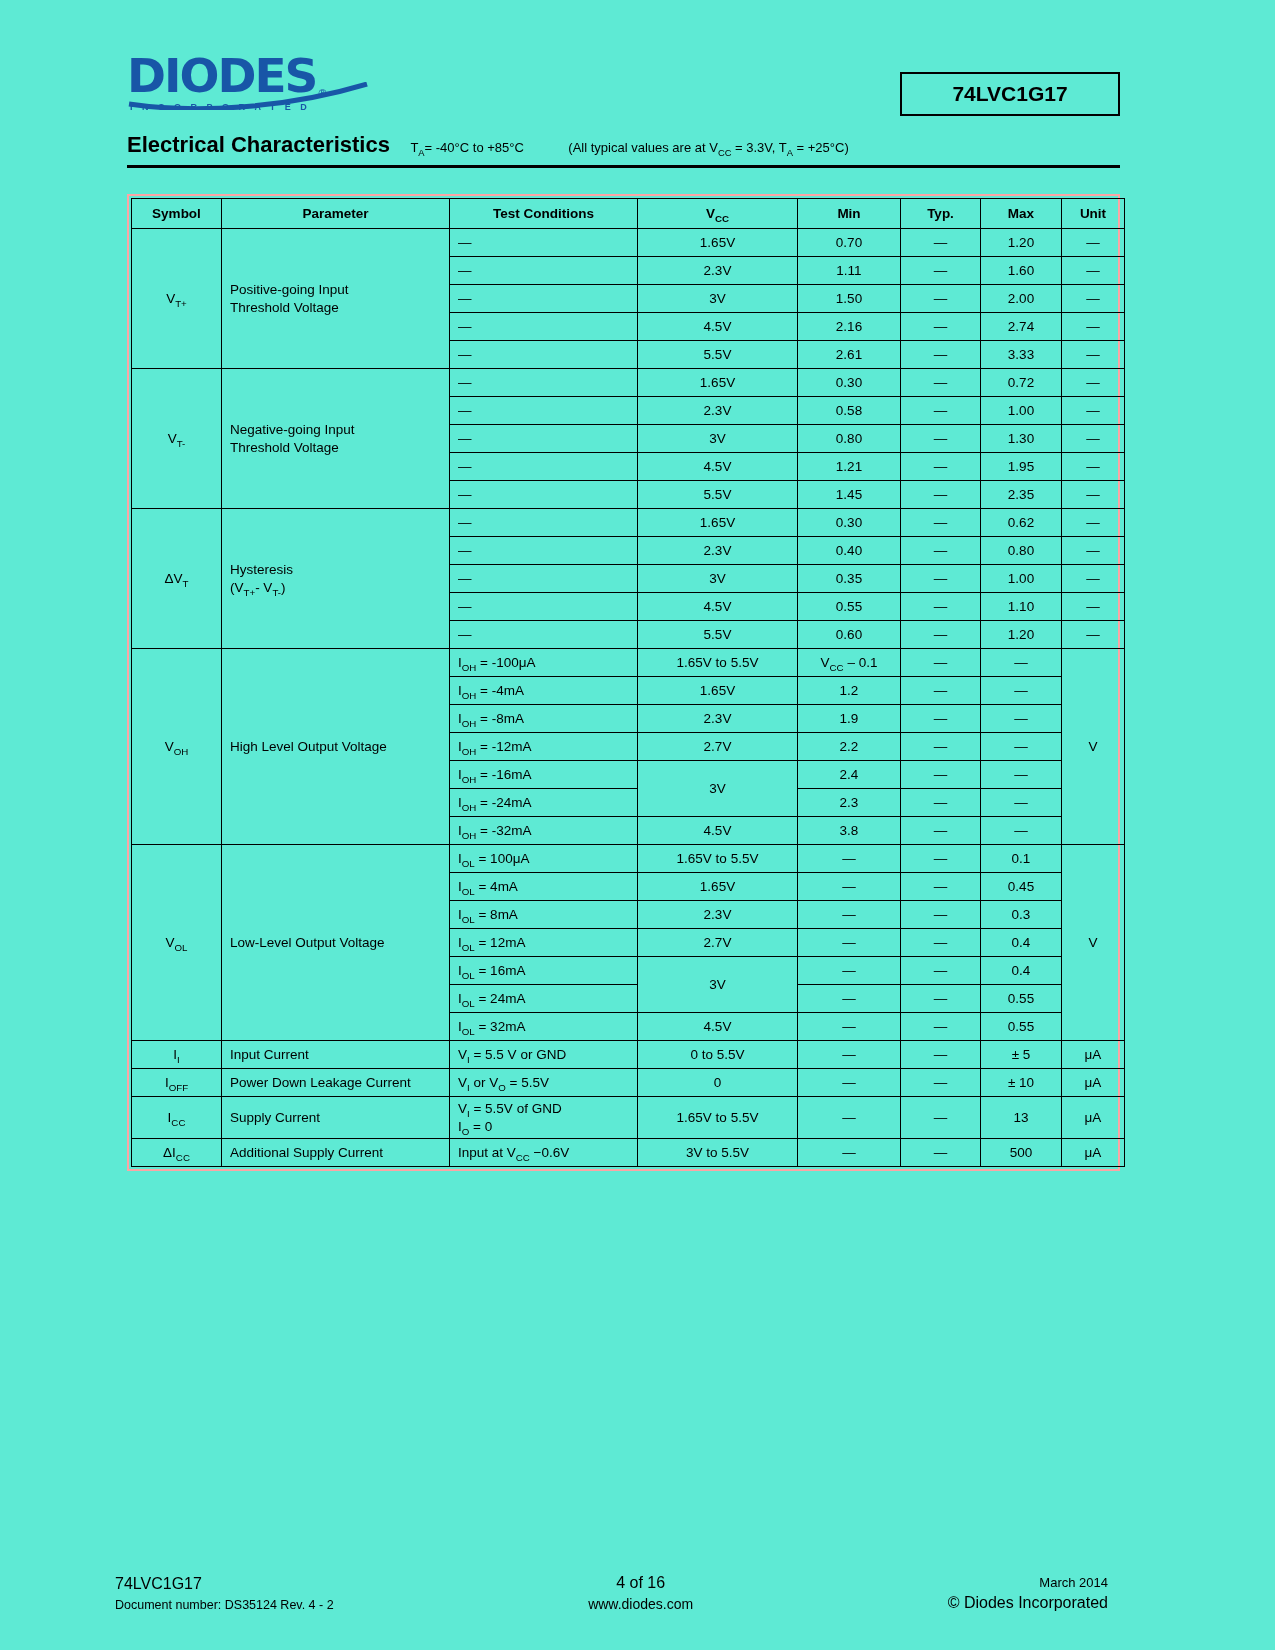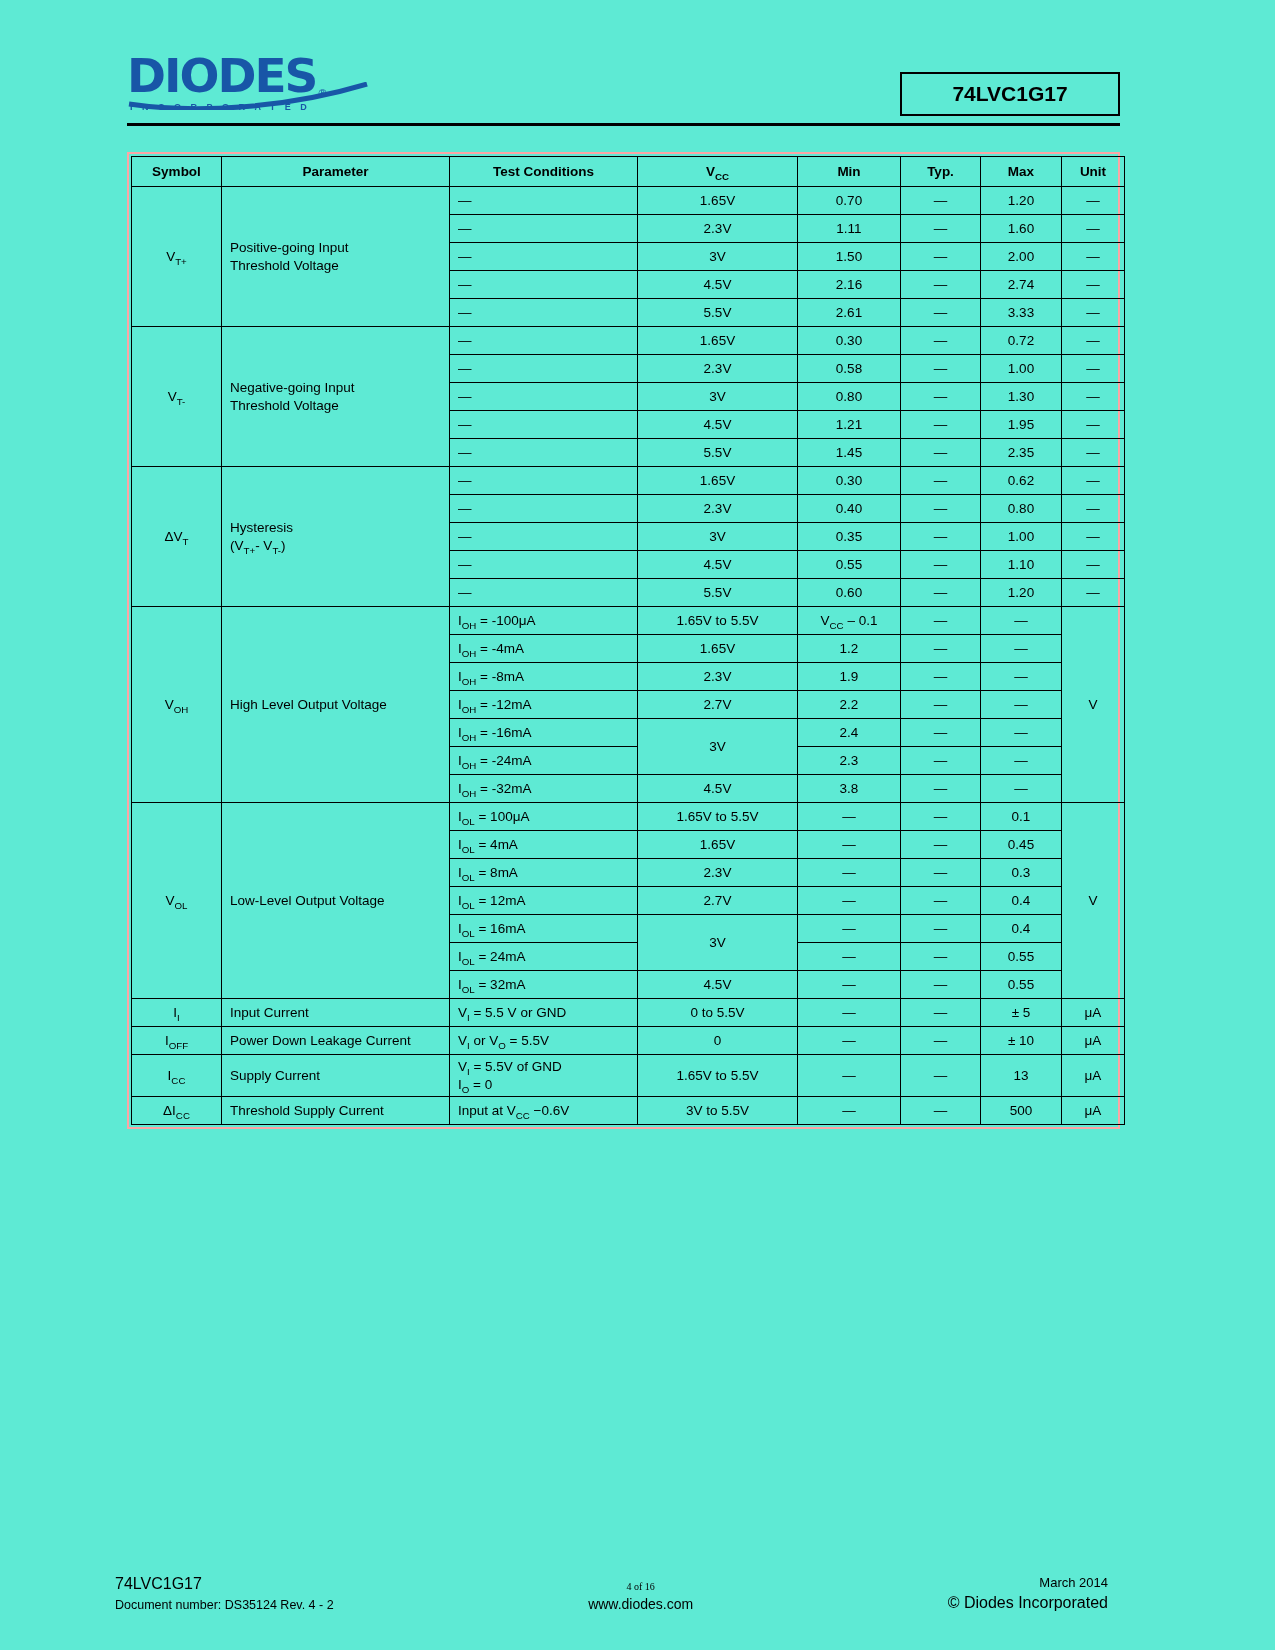--- a/index.html
+++ b/index.html
@@ -37,21 +37,21 @@
   td.l{text-align:left;}
   td.sym{text-align:center;}
   sub{font-size:0.72em;line-height:0;}
 
   
   .footer{position:absolute;left:115px;width:993px;bottom:38px;display:flex;
           justify-content:space-between;align-items:flex-end;}
   .f-part{font-size:16px;margin-bottom:5px;}
   .f-doc{font-size:12.5px;}
   .f-center{text-align:center;}
-  .f-page{font-size:10px;margin-bottom:4px;font-family:Liberation Serif, serif;}
+  .f-page{font-size:16px;margin-bottom:4px;}
   .f-site{font-size:14px;font-weight:normal;}
   .f-right{text-align:right;}
   .f-date{font-size:13px;margin-bottom:4px;}
   .f-copy{font-size:16px;}
 </style>
 </head>
 <body>
 
 <div class="page">
   <div class="content">
@@ -64,20 +64,25 @@
         <div class="logo-top">
           <span class="logo-word">DIODES</span><span class="logo-reg">®</span>
         </div>
         <div class="logo-sub">INCORPORATED</div>
       </div>
       <div class="partbox">
         <span>74LVC1G17</span>
       </div>
     </div>
 
+    <div class="title-row">
+      <h1>Electrical Characteristics</h1>
+      <span class="cond1">T<sub>A</sub>= -40°C to +85°C</span>
+      <span class="cond2">(All typical values are at V<sub>CC</sub> = 3.3V, T<sub>A</sub> = +25°C)</span>
+    </div>
     <div class="rule"></div>
 
     <div class="tablewrap">
       <table>
         <colgroup>
           <col style="width:90px">
             <col style="width:228px">
             <col style="width:188px">
           <col style="width:160px">
             <col style="width:103px">
@@ -351,21 +356,21 @@
               <td class="l">Supply Current</td>
               <td class="l">V<sub>I</sub> = 5.5V of GND<br>I<sub>O</sub> = 0</td>
               <td class="c">1.65V to 5.5V</td>
               <td class="c">—</td>
               <td class="c">—</td>
               <td class="c">13</td>
               <td class="c">μA</td>
             </tr>
             <tr>
               <td class="sym">ΔI<sub>CC</sub></td>
-              <td class="l">Threshold Supply Current</td>
+              <td class="l">Additional Supply Current</td>
               <td class="l">Input at V<sub>CC</sub> −0.6V</td>
               <td class="c">3V to 5.5V</td>
               <td class="c">—</td>
               <td class="c">—</td>
               <td class="c">500</td>
               <td class="c">μA</td>
             </tr>
           </tbody>
       </table>
     </div>

